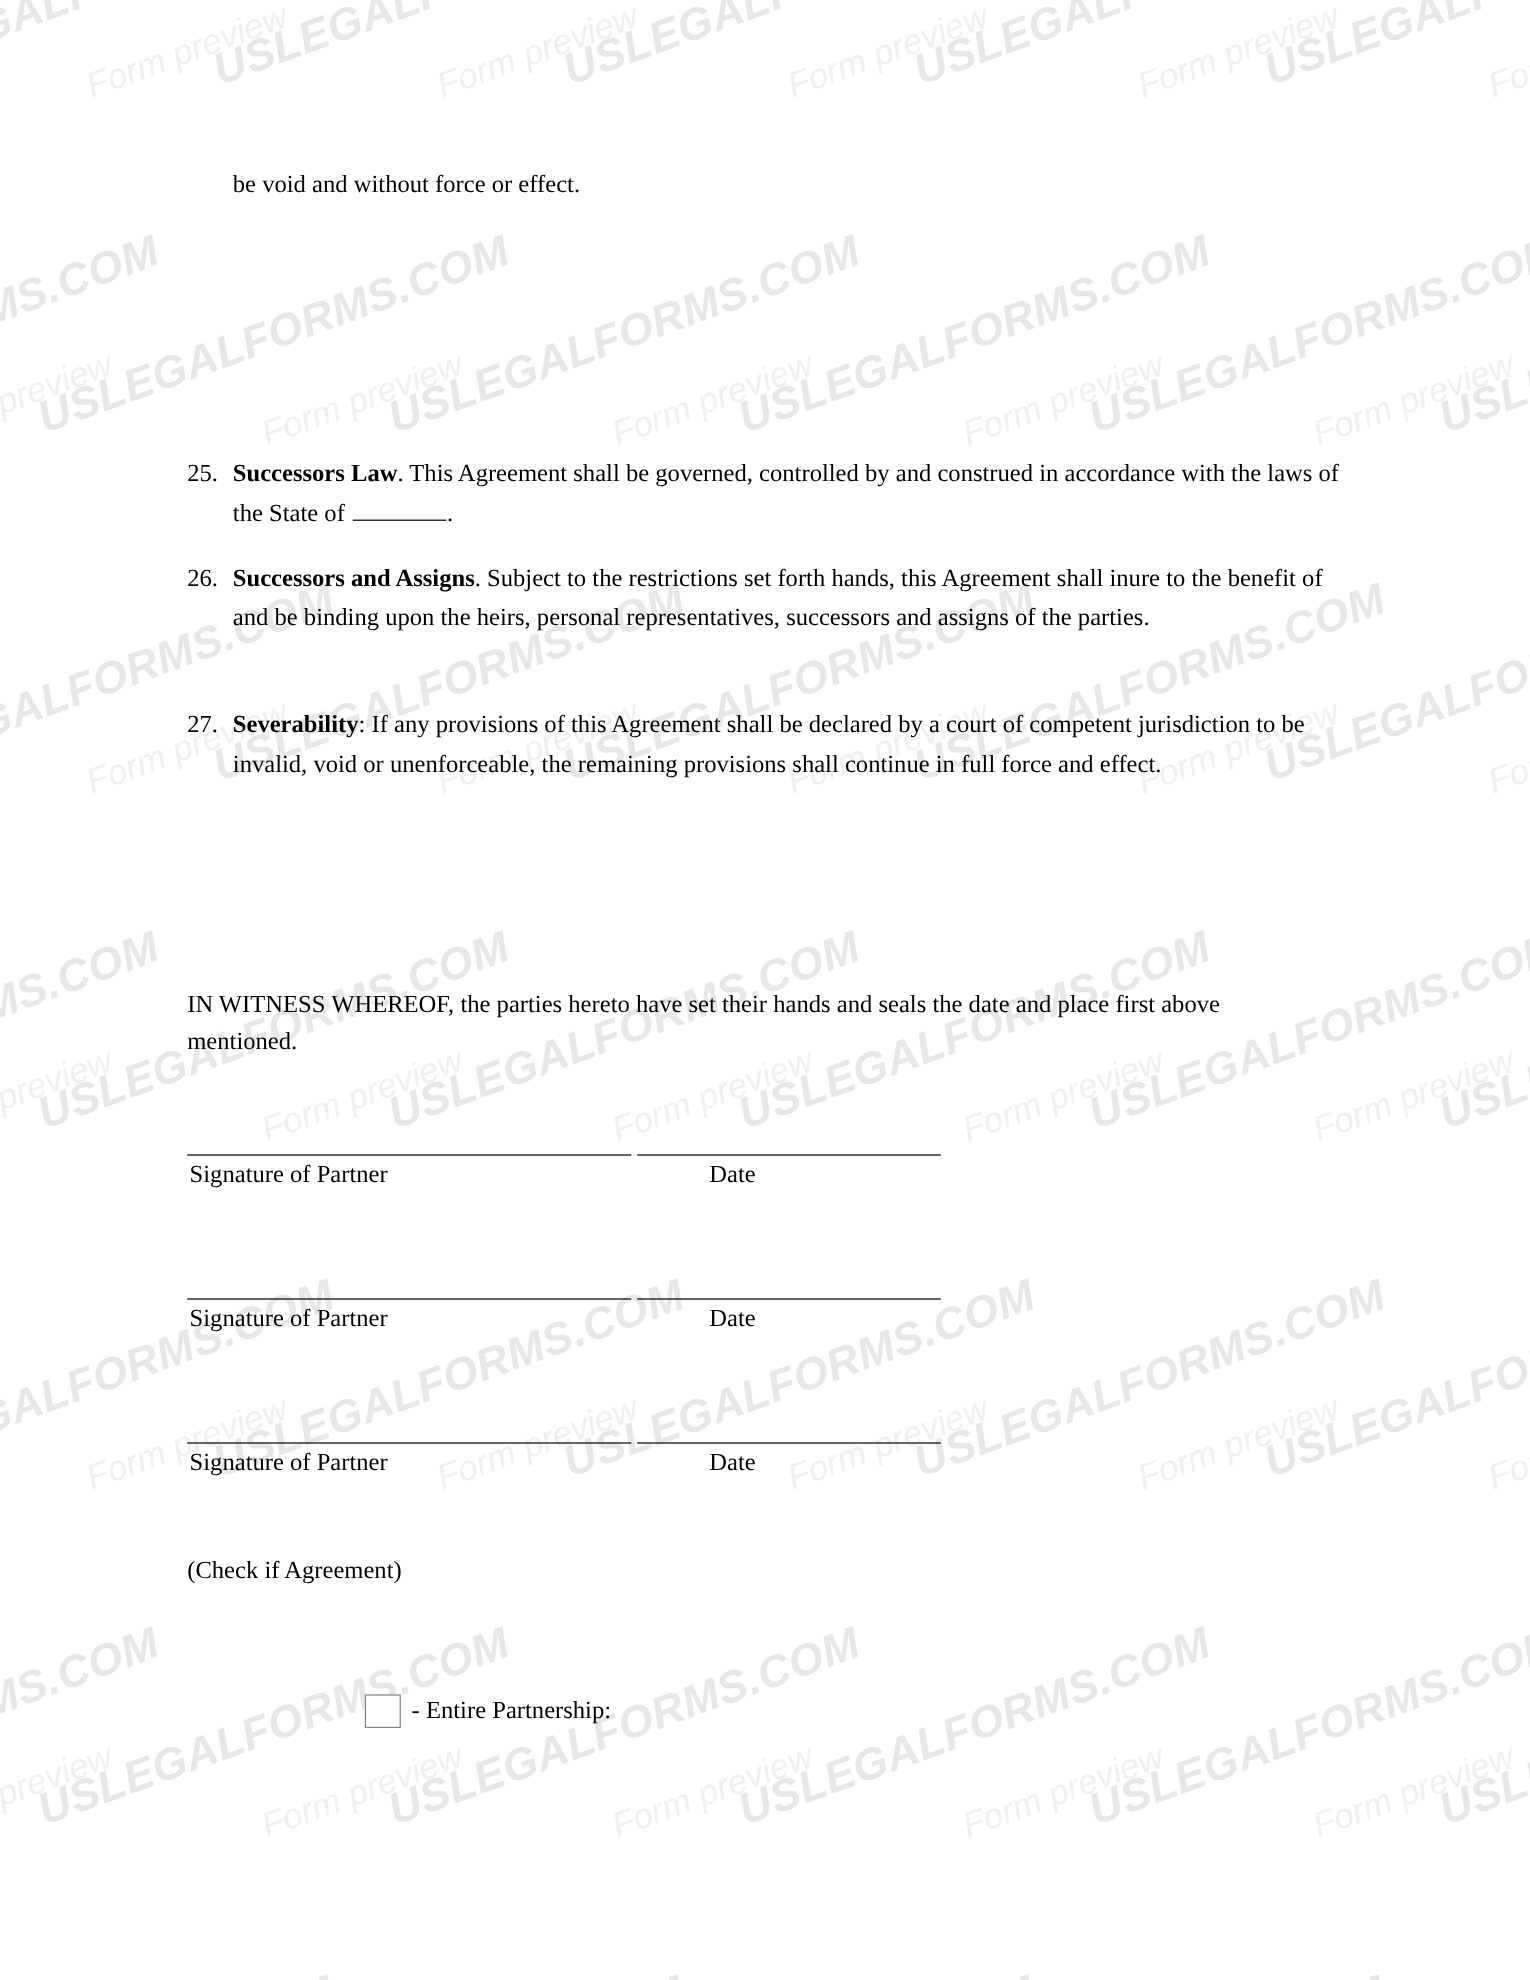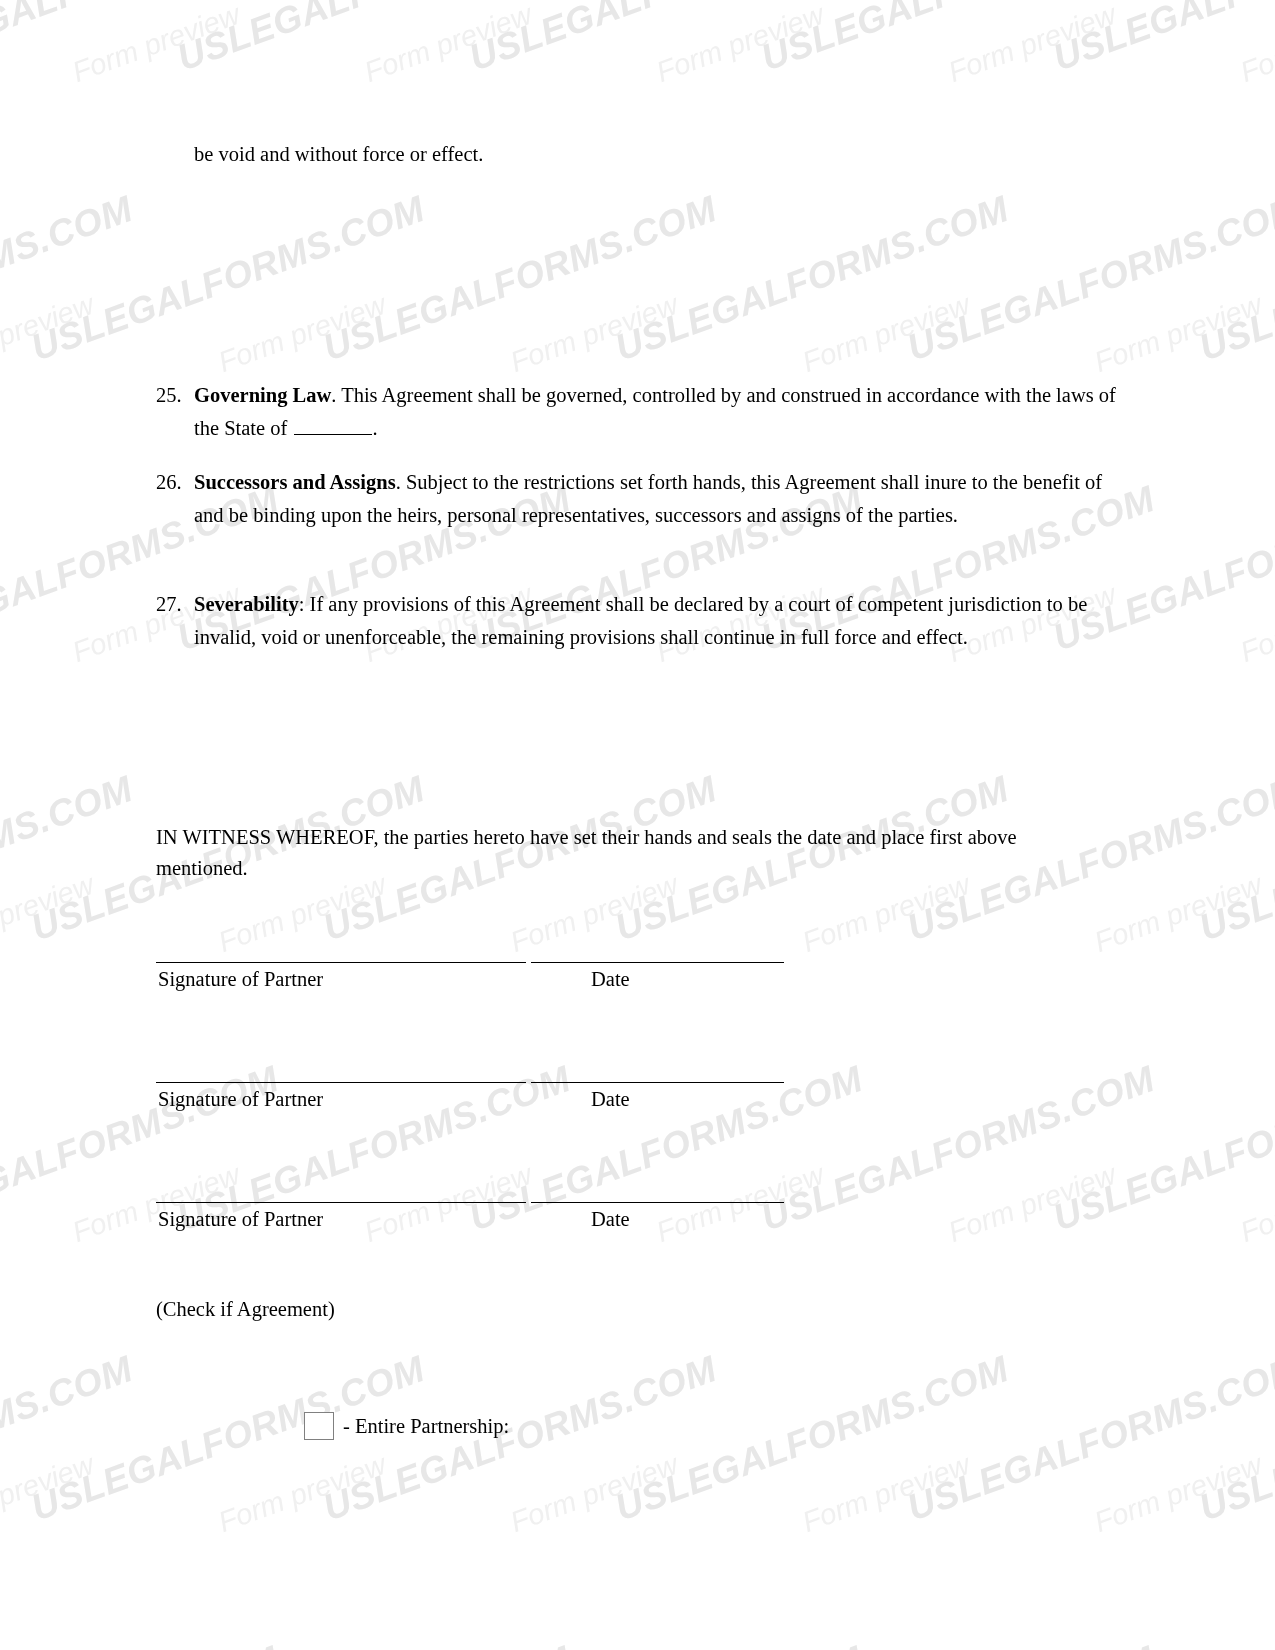--- a/index.html
+++ b/index.html
@@ -254,21 +254,21 @@
       <div class="wm-tile wm-brand" style="left: 1048px; top: 1780px; color: rgb(231, 231, 231); transform: rotate(-20deg);">USLEGALFORMS.COM</div>
     </div>
 
   <div id="content">
 
     <div class="para cont-line">be void and without force or effect.</div>
 
 
 
     <div class="num-item" style="top:379px;">
-      <span class="num">25.</span><b>Governing Law</b><span>.</span><span> This Agreement shall be governed, controlled by and construed in accordance with the laws of the State of </span><span class="blank-line"></span><span>.</span>
+      <span class="num">25.</span><b>Successors Law</b><span>.</span><span> This Agreement shall be governed, controlled by and construed in accordance with the laws of the State of </span><span class="blank-line"></span><span>.</span>
     </div>
 
     <div class="num-item" style="top:466px;">
       <span class="num">26.</span><b>Successors and Assigns</b><span>.</span><span> Subject to the restrictions set forth hands, this Agreement shall inure to the benefit of and be binding upon the heirs, personal representatives, successors and assigns of the parties.</span>
     </div>
 
     <div class="num-item" style="top:588px;">
       <span class="num">27.</span><b>Severability</b><span>:</span><span>  If any provisions of this Agreement shall be declared by a court of competent jurisdiction to be invalid, void or unenforceable, the remaining provisions shall continue in full force and effect.</span>
     </div>
 

